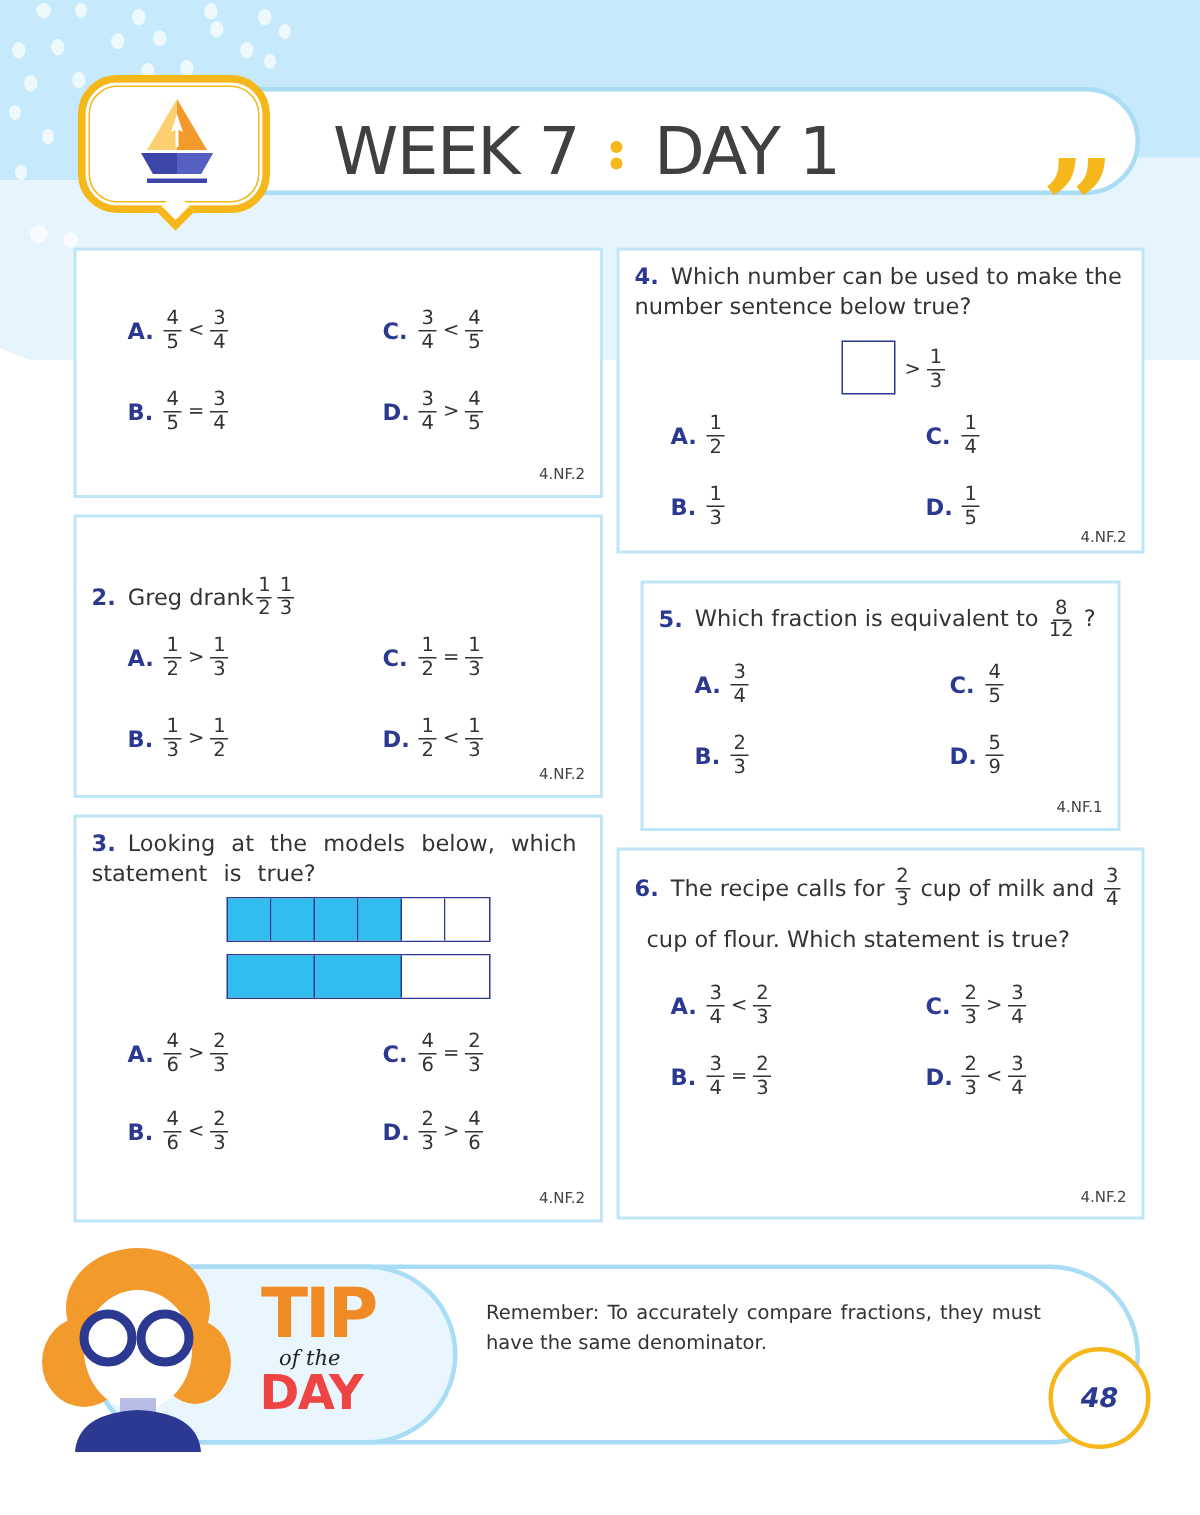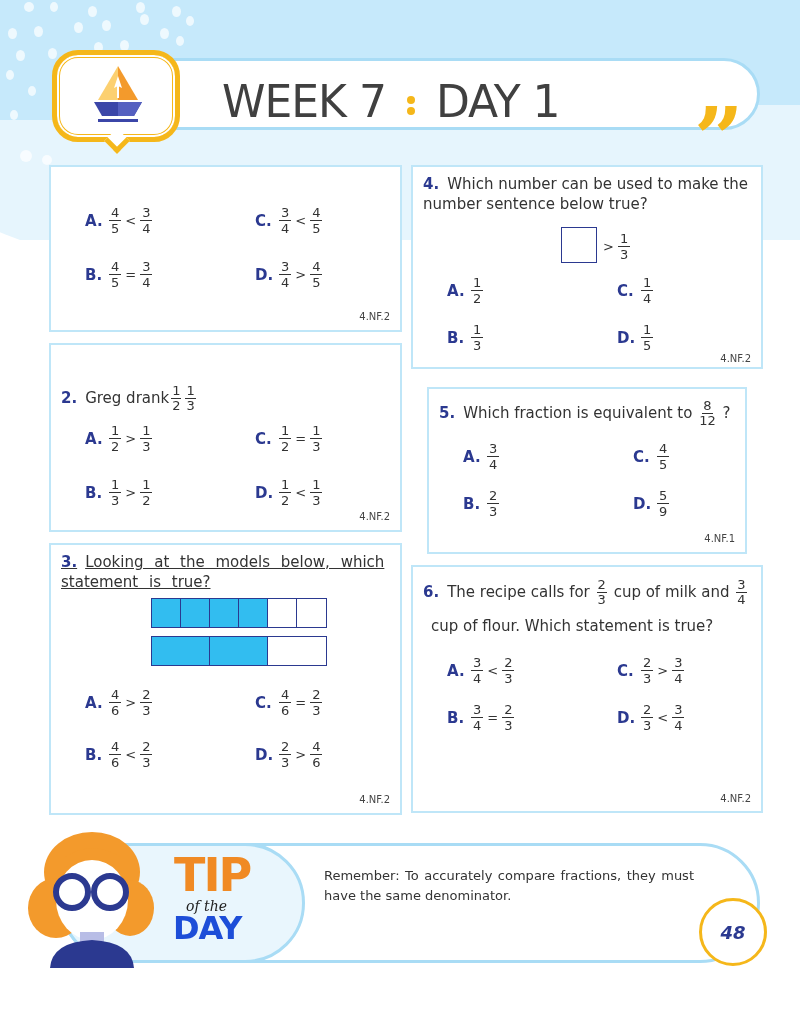--- a/index.html
+++ b/index.html
@@ -43,21 +43,21 @@
   .seg:last-child { border-right: none; }
   .seg.fill { background: #32bdf0; }
   .seg.empty { background: #fff; }
 
   
   .tip-pill { position: absolute; left: 60px; top: 843px; width: 700px; height: 120px; background: #fff; border: 3px solid #a9dcf5; border-radius: 60px; }
   .tip-left { position: absolute; left: 60px; top: 843px; width: 245px; height: 120px; background: #e9f6fd; border: 3px solid #a9dcf5; border-radius: 60px; }
   .tip-text { position: absolute; left: 324px; top: 866px; width: 370px; font-size: 13px; line-height: 20px; color: #333; text-align: justify; }
   .tip-title-1 { position: absolute; left: 174px; top: 852px; font-weight: bold; font-size: 46px; line-height: 1; color: #f08a24; letter-spacing: -2px; }
   .tip-title-2 { position: absolute; left: 186px; top: 898px; font-family: "DejaVu Serif", serif; font-style: italic; font-size: 14px; color: #222; }
-  .tip-title-3 { position: absolute; left: 173px; top: 912px; font-weight: bold; font-size: 32px; line-height: 1; color: #1d4ed8; letter-spacing: -1px; }
+  .tip-title-3 { position: absolute; left: 173px; top: 912px; font-weight: bold; font-size: 32px; line-height: 1; color: #ef4444; letter-spacing: -1px; }
   .page-num { position: absolute; left: 699px; top: 898px; width: 68px; height: 68px; border-radius: 50%; border: 3px solid #f5b71a; background: #fff; display: flex; align-items: center; justify-content: center; font-weight: bold; font-style: italic; font-size: 18px; color: #2b3990; }
   .girl { position: absolute; left: 26px; top: 828px; width: 130px; height: 140px; }
 </style>
 </head>
 <body>
 
 <div class="bg-top"></div>
 <div class="bg-right"></div>
 <div class="bg-wave"></div>
 <div class="bg-white-cover"></div>
@@ -212,21 +212,21 @@
     <span class="op">&lt;</span>
     <span class="frac">
         <span class="n">1</span>
         <span>3</span>
       </span>
   </div>
   <div class="std" style="top:166px;">4.NF.2</div>
 </div>
 
 <div class="card" style="left:49px;top:543px;width:353px;height:272px;">
-  <div class="q-head" style="left:10px;top:7px;width:334px;text-decoration:underline;">
+  <div class="q-head" style="left:10px;top:7px;width:334px;">
     <span class="q-num">3.</span><span style="word-spacing:6px;">Looking at the models below, which statement is true?</span>
   </div>
   <div class="model-bar" style="left:100px;top:53px;width:176px;">
     <div class="seg fill" style="width:29px;"></div>
       <div class="seg fill" style="width:29px;"></div>
       <div class="seg fill" style="width:29px;"></div>
       <div class="seg fill" style="width:29px;"></div>
       <div class="seg empty" style="width:29px;"></div>
       <div class="seg empty" style="width:29px;"></div>
   </div>

